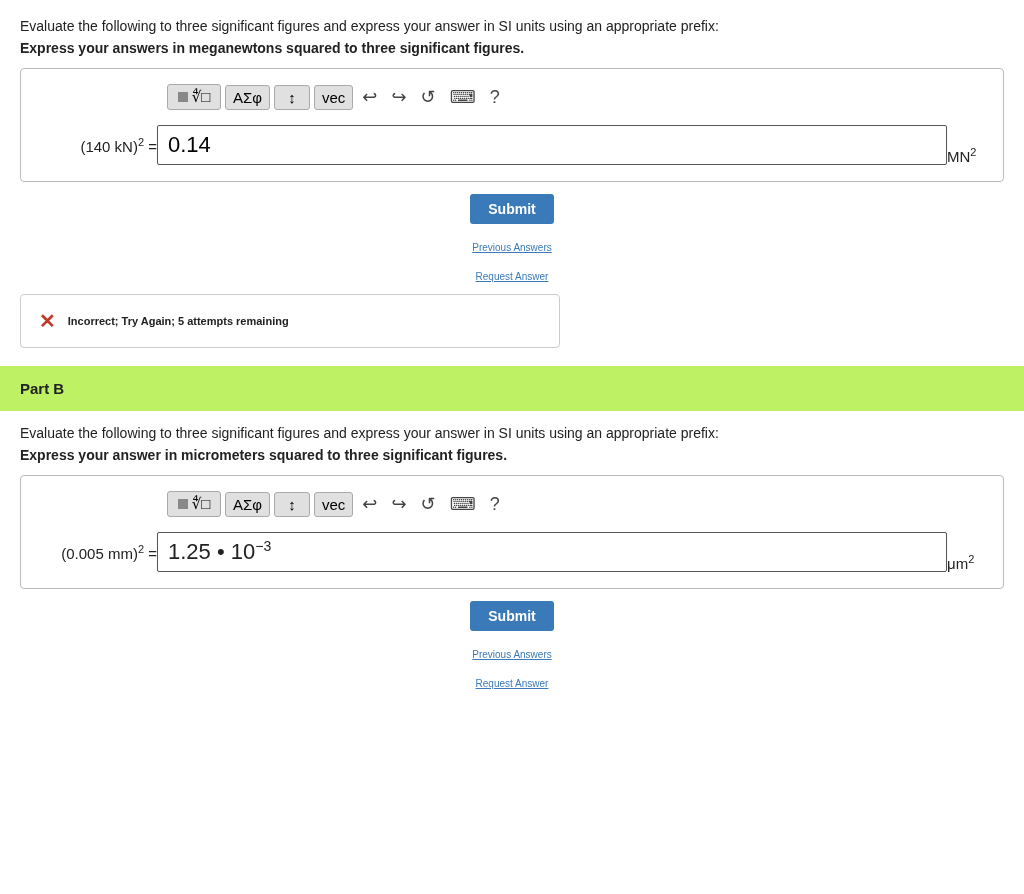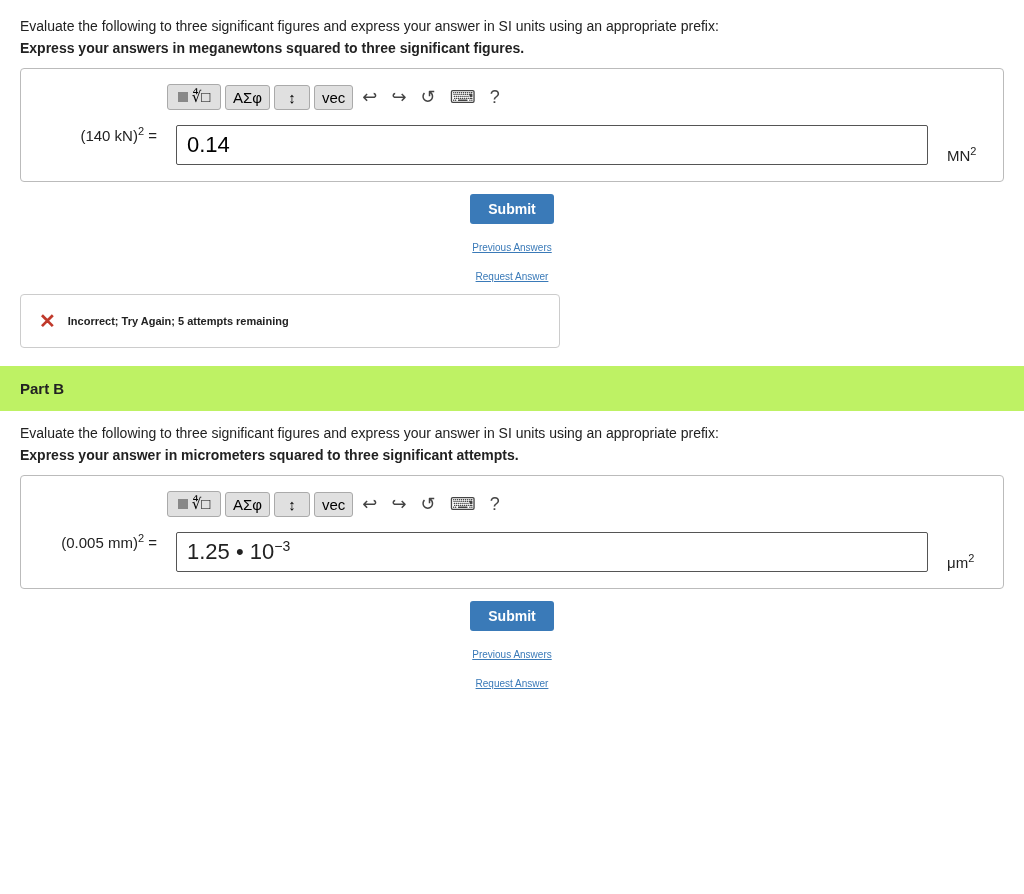--- a/index.html
+++ b/index.html
@@ -62,21 +62,22 @@
     .toolbar-icon-btn {
       border: none;
       background: transparent;
       font-size: 18px;
       cursor: pointer;
       padding: 3px 5px;
       color: #444;
     }
     .equation-row {
       display: flex;
-      gap: 19px;
+      align-items: center;
+      gap: 0;
     }
     .equation-label {
       font-size: 15px;
       white-space: nowrap;
       min-width: 120px;
       text-align: right;
     }
     .equation-input {
       border: 1.5px solid #555;
       border-radius: 2px;
@@ -227,21 +228,21 @@
   <div class="feedback-box">
     <span class="feedback-x">✕</span>
     <span class="feedback-text">Incorrect; Try Again; 5 attempts remaining</span>
   </div>
 
   <div class="part-section">
     <span class="part-label">Part B</span>
   </div>
 
   <p class="instruction-text">Evaluate the following to three significant figures and express your answer in SI units using an appropriate prefix:</p>
-  <p class="bold-instruction">Express your answer in micrometers squared to three significant attempts.</p>
+  <p class="bold-instruction">Express your answer in micrometers squared to three significant figures.</p>
 
   <div class="answer-box">
 
     <div class="toolbar">
       <button class="toolbar-btn square-root">
         <span class="sq-icon"></span>
         <span>∜□</span>
       </button>
       <button class="toolbar-btn sigma">
         <span>ΑΣφ</span>

